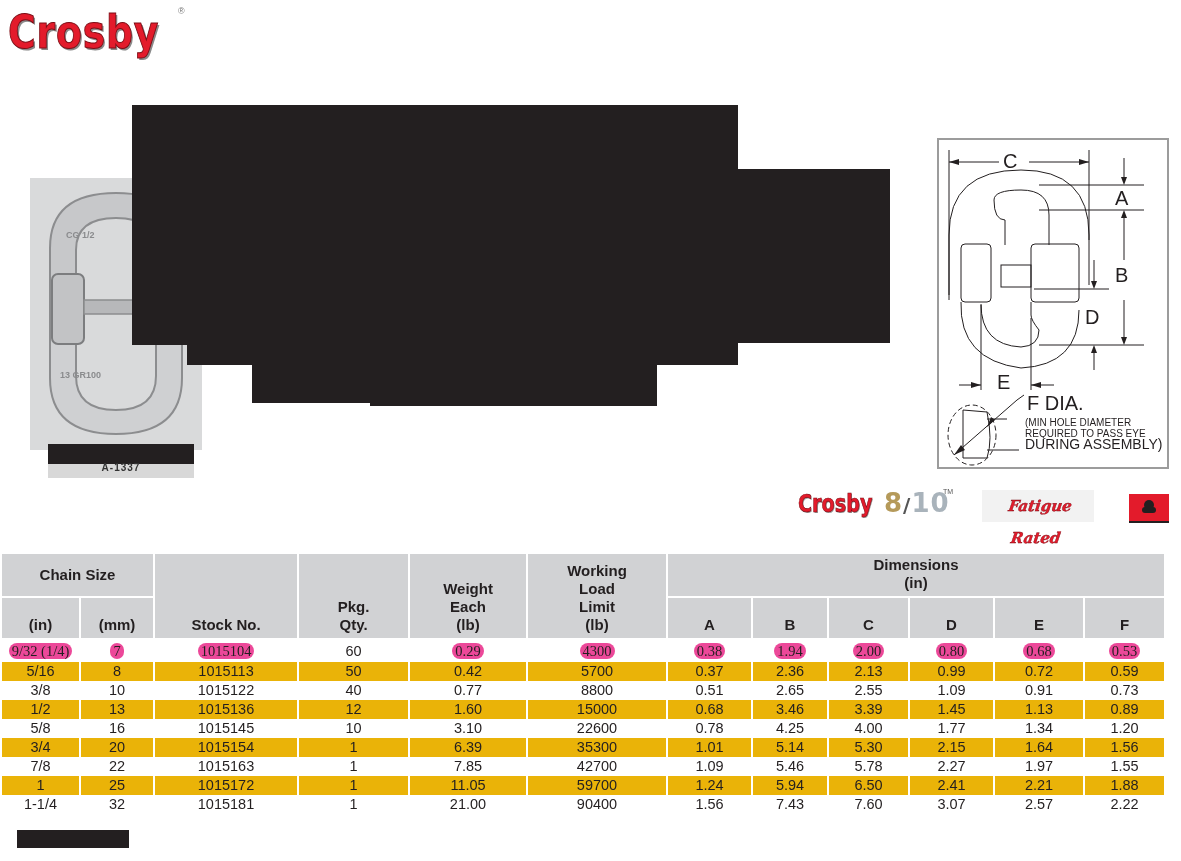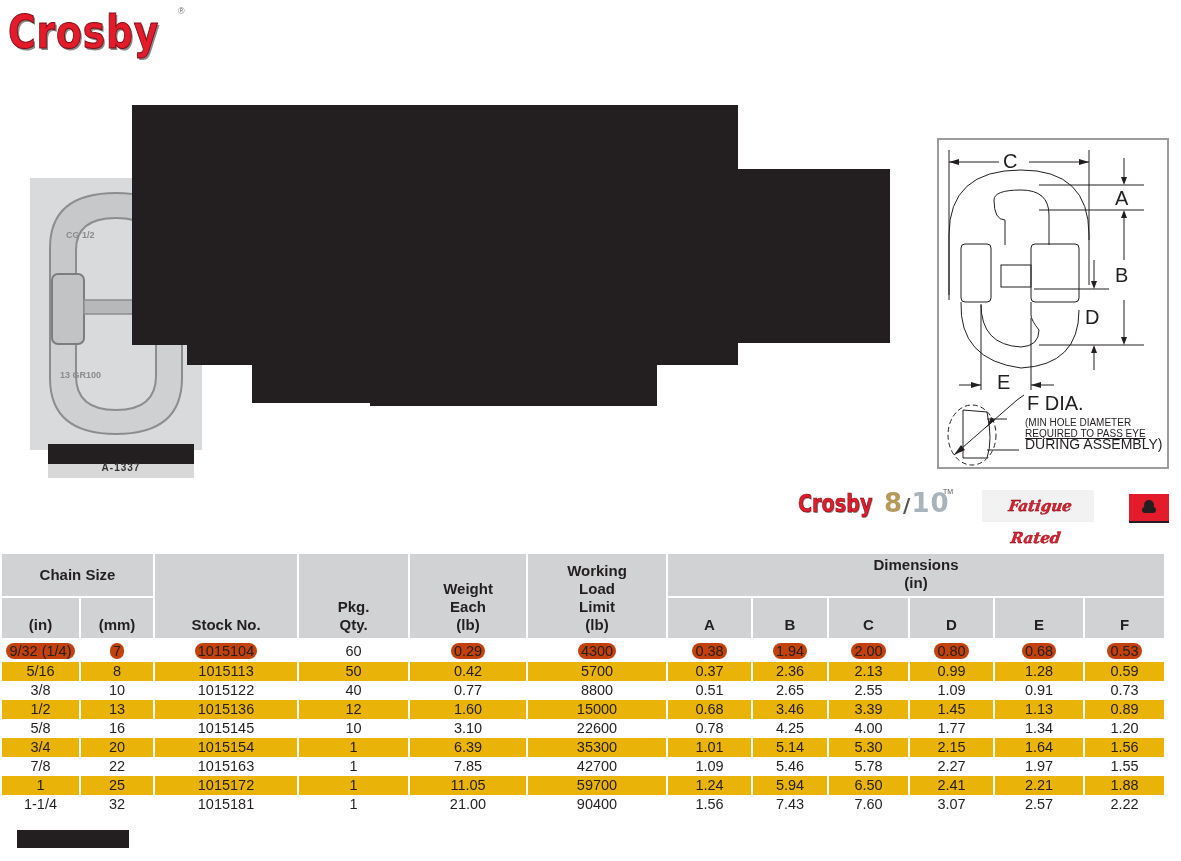--- a/index.html
+++ b/index.html
@@ -38,21 +38,21 @@
   .badge-red .icon { position:absolute; left:15px; top:6px; width:10px; height:10px; border-radius:50%; background:#231f20; }
   .badge-red .icon2 { position:absolute; left:13px; top:13px; width:14px; height:6px; background:#231f20; border-radius:3px; }
 
   
   table.spec { position:absolute; left:0; top:552px; width:1164px; border-collapse:collapse; table-layout:fixed; font-size:14px; }
   table.spec th { background:#d1d2d4; color:#231f20; font-weight:bold; font-size:15px; border:2px solid #ffffff; line-height:18px; padding:0; }
   table.spec th.bottom { vertical-align:bottom; padding-bottom:4px; }
   table.spec td { text-align:center; height:19px; padding:0; border-left:2px solid #fff; border-right:2px solid #fff; line-height:19px; font-size:14.5px; color:#231f20; }
   table.spec tr.alt td { background:#eab308; }
   table.spec tr.first td { height:22px; }
-  .hl { background:#c2410c; border-radius:9px; padding:0 3px; }
+  .hl { background:#ec4899; border-radius:9px; padding:0 3px;font-family:Liberation Serif, serif; }
 
   .footer-redact { left:17px; top:830px; width:112px; height:18px; }
 </style>
 </head>
 <body>
 
 <div class="abs logo">
   <span class="logo-text">Crosby</span>
   <span class="logo-reg">®</span>
 </div>
@@ -137,21 +137,21 @@
       <polygon points="48,287 56,280 52,277"></polygon>
     </g>
   </svg>
   <span class="diag-label" style="left:64px; top:10px; font-size:20px;">C</span>
   <span class="diag-label" style="left:176px; top:47px; font-size:20px;">A</span>
   <span class="diag-label" style="left:176px; top:124px; font-size:20px;">B</span>
   <span class="diag-label" style="left:146px; top:166px; font-size:20px;">D</span>
   <span class="diag-label" style="left:58px; top:231px; font-size:20px;">E</span>
   <span class="diag-label" style="left:88px; top:252px; font-size:20px;">F DIA.</span>
   <span class="diag-label" style="left:86px; top:277px; font-size:10px; line-height:11px;">(MIN HOLE DIAMETER</span>
-  <span class="diag-label" style="left:86px; top:288px; font-size:10px; line-height:11px;text-decoration:underline;">REQUIRED TO PASS EYE</span>
+  <span class="diag-label" style="left:86px; top:288px; font-size:10px; line-height:11px;">REQUIRED TO PASS EYE</span>
   <span class="diag-label" style="left:86px; top:299px; font-size:14px; line-height:11px;">DURING ASSEMBLY)</span>
 </div>
 
 <div class="abs badge-810">
   <span class="crosby">Crosby</span>
   <span class="num"><span class="n8">8</span><span class="slash">/</span><span class="n10">10</span></span>
   <span class="tm">TM</span>
 </div>
 <div class="abs badge-fatigue">
   <span>Fatigue Rated</span>
@@ -215,21 +215,21 @@
       <td>5/16</td>
       <td>8</td>
       <td>1015113</td>
       <td>50</td>
       <td>0.42</td>
       <td>5700</td>
       <td>0.37</td>
       <td>2.36</td>
       <td>2.13</td>
       <td>0.99</td>
-      <td>1.28</td>
+      <td>0.72</td>
       <td>0.59</td>
     </tr>
     <tr>
       <td>3/8</td>
       <td>10</td>
       <td>1015122</td>
       <td>40</td>
       <td>0.77</td>
       <td>8800</td>
       <td>0.51</td>

